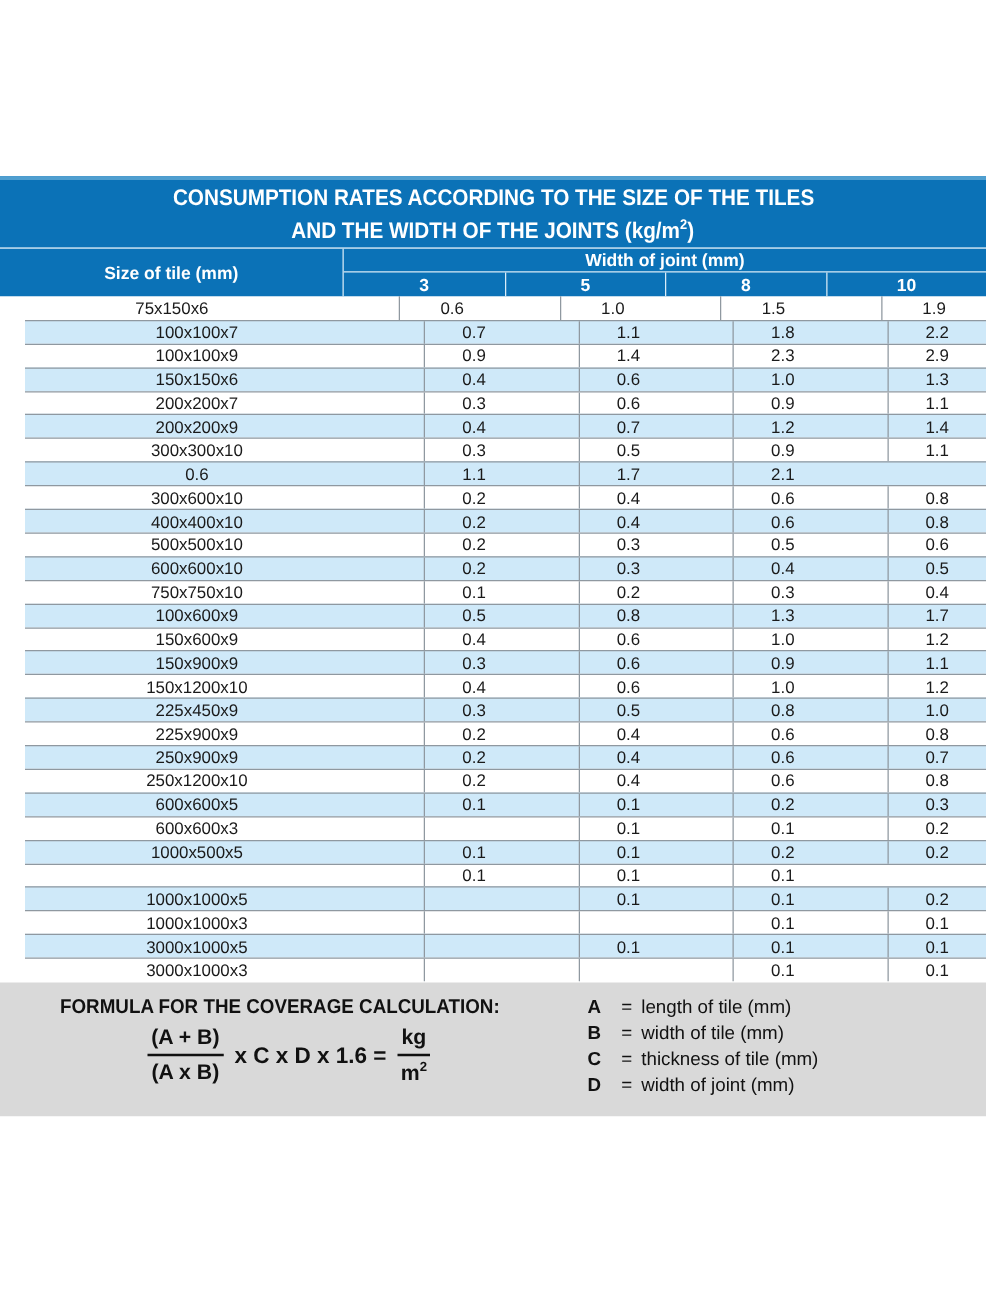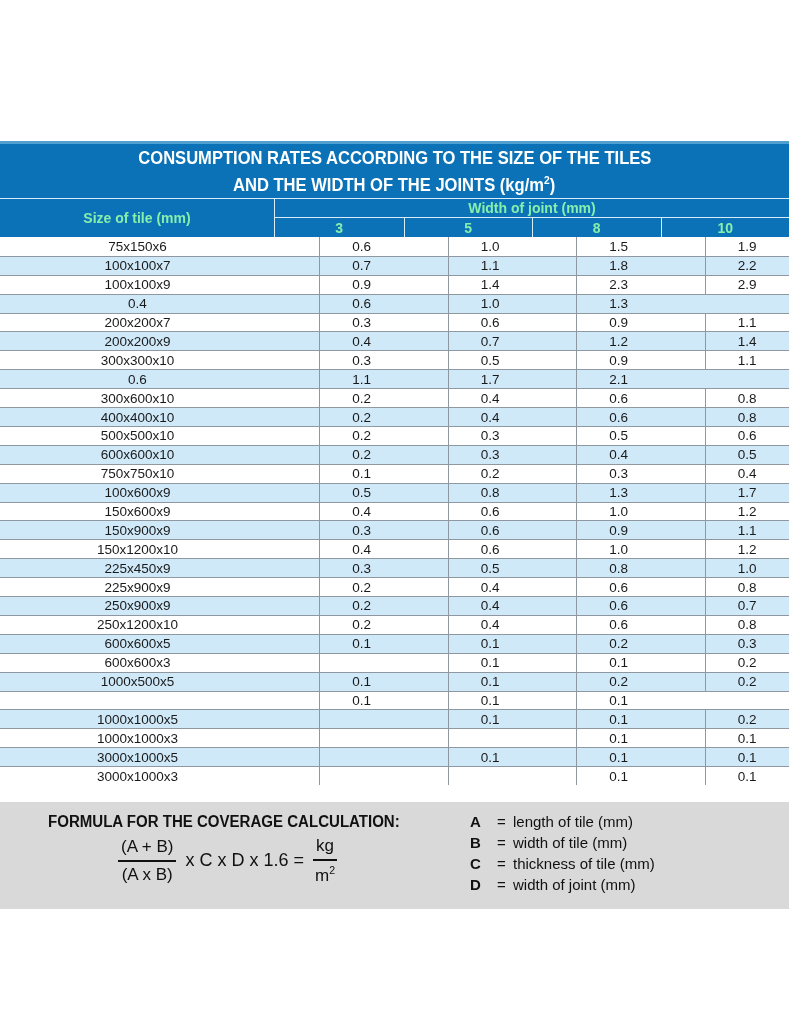--- a/index.html
+++ b/index.html
@@ -38,21 +38,21 @@
   .thead {
     position: absolute;
     left: 0; top: 198px;
     width: 789px; height: 39px;
     background: var(--header-blue, #0b72b7);
     border-top: 1px solid #d9ecf8;
     box-sizing: border-box;
     display: grid;
     grid-template-columns: 275px 1fr 1fr 1fr 1fr;
     grid-template-rows: 19px 19px;
-    color: #86efac;
+    color: #ffffff;
     font-weight: bold;
     font-size: 14px;
   }
   .thead .size-col {
     grid-column: 1; grid-row: 1 / 3;
     display: flex; align-items: center; justify-content: center;
     border-right: 1px solid #d9ecf8;
     box-sizing: border-box;
   }
   .thead .joint-group {
@@ -76,53 +76,52 @@
     display: grid;
     grid-auto-rows: 1fr;
   }
   .trow {
     display: grid;
     grid-template-columns: 275px 1fr 1fr 1fr 1fr;
     box-sizing: border-box;
     gap: 44px;
   }
   .trow:nth-child(even) { background: var(--stripe-blue, #cfe9f9); }
-  .trow + .trow { border-top: 1px solid var(--grid-line, #8f98a0); }
+  .trow + .trow { border-top: 1px solid var(--grid-line, #8f98a0); margin-left: 20px; }
   .tcell {
     display: flex; align-items: center; justify-content: center;
     font-size: 13.5px;
     color: var(--text-dark, #1a1a1a);
     box-sizing: border-box;
   }
   .tcell + .tcell { border-left: 1px solid var(--grid-line, #8f98a0); }
 
   
   .formula-band {
     position: absolute;
     left: 0; top: 786px;
     width: 789px; height: 107px;
     background: var(--band-gray, #d9d9d9);
     color: #111111;
-    margin-top: 16px;
   }
   .formula-heading {
     position: absolute;
     left: 48px; top: 11px;
     font-size: 16px;
     font-weight: bold;
     white-space: nowrap;
     transform: scaleX(0.94);
     transform-origin: left center;
   }
   .formula-expr {
     position: absolute;
     left: 118px; top: 34px;
     display: flex; align-items: center;
     gap: 9px;
-    font-weight: normal;
+    font-weight: bold;
     font-size: 18px;
     white-space: nowrap;
   }
   .frac { display: inline-flex; flex-direction: column; align-items: center; font-size: 17px; }
   .frac .num { padding: 0 3px 3px 3px; border-bottom: 2px solid #111111; }
   .frac .den { padding-top: 3px; }
   .frac sup { font-size: 0.62em; }
 
   .legend {
     position: absolute;
@@ -171,20 +170,21 @@
         <div class="tcell">2.2</div>
       </div>
       <div class="trow">
         <div class="tcell">100x100x9</div>
         <div class="tcell">0.9</div>
         <div class="tcell">1.4</div>
         <div class="tcell">2.3</div>
         <div class="tcell">2.9</div>
       </div>
       <div class="trow">
+        <div class="tcell">150x150x6</div>
         <div class="tcell">0.4</div>
         <div class="tcell">0.6</div>
         <div class="tcell">1.0</div>
         <div class="tcell">1.3</div>
       </div>
       <div class="trow">
         <div class="tcell">200x200x7</div>
         <div class="tcell">0.3</div>
         <div class="tcell">0.6</div>
         <div class="tcell">0.9</div>

